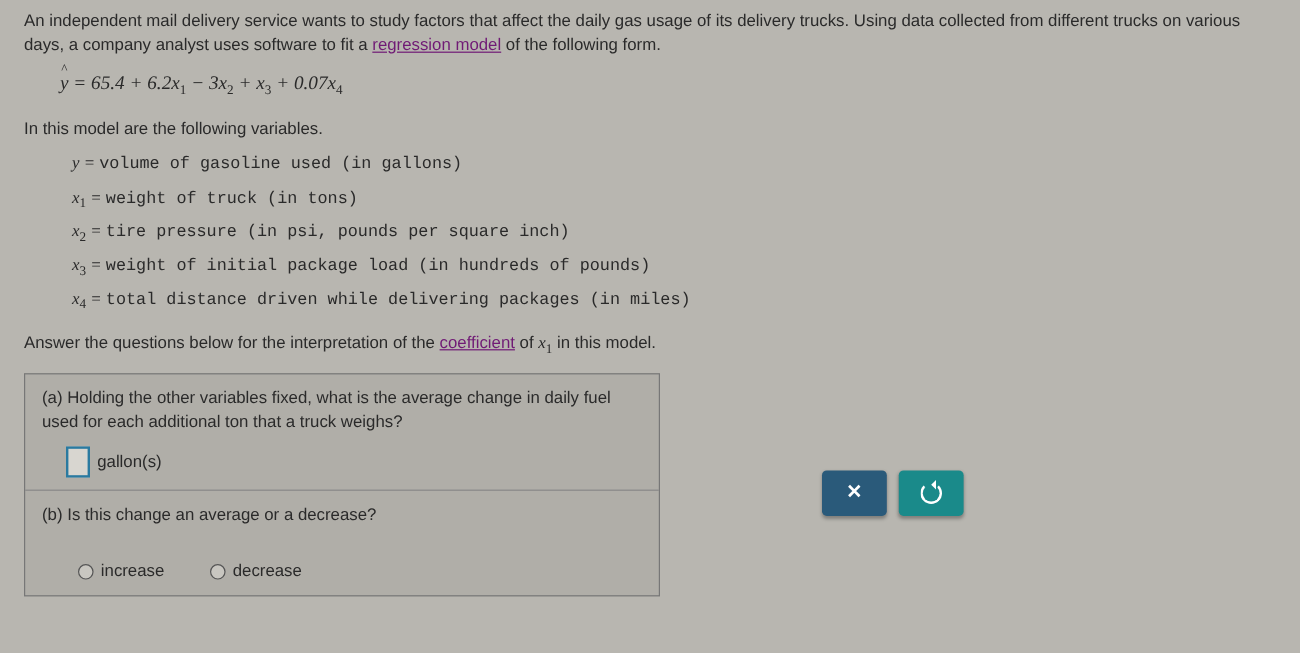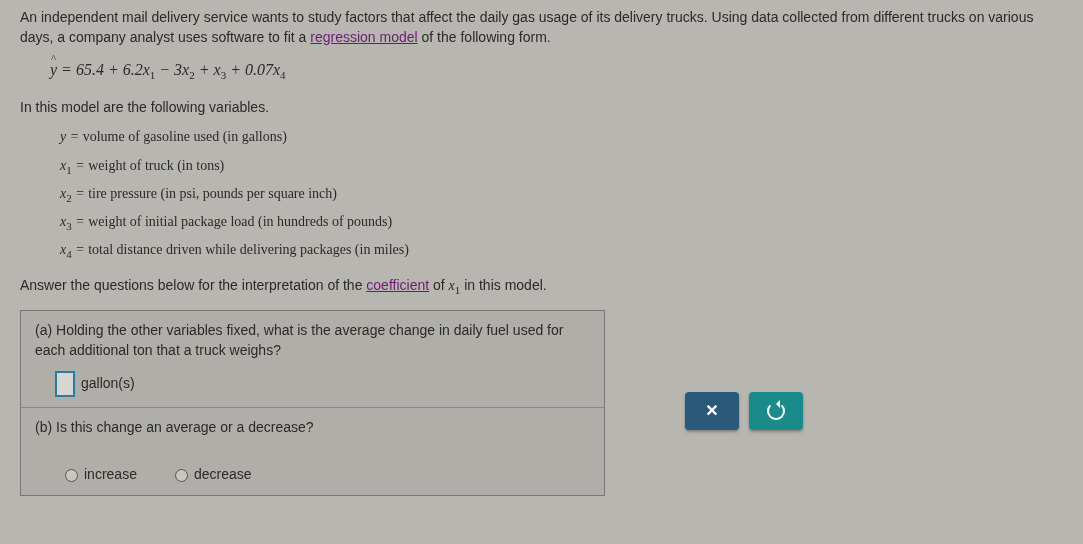--- a/index.html
+++ b/index.html
@@ -23,27 +23,27 @@
     }
     .sub { font-size: 11px; vertical-align: sub; font-style: normal; }
     .variables-intro { margin: 10px 0; }
     .var-list { margin: 8px 0 14px 40px; }
     .var-item {
       font-family: 'Times New Roman', serif;
       font-style: italic;
       margin: 6px 0;
       font-size: 14px;
     }
-    .var-desc { font-style: normal; font-family: Liberation Serif, serif; }
+    .var-desc { font-style: normal; font-family: Liberation Mono, monospace; }
     .question-intro { margin: 12px 0; }
     .answer-box {
       border: 1px solid #777;
       background: #b0aea8;
       margin-top: 12px;
-      width: 585px;
+      width: 530px;
     }
     .part {
       padding: 10px 14px;
       border-bottom: 1px solid #888;
     }
     .part:last-child { border-bottom: none; }
     .part-label { display: inline; }
     .input-row { margin-top: 10px; margin-left: 20px; display: flex; align-items: center; gap: 6px; }
     .num-input {
       width: 20px;

